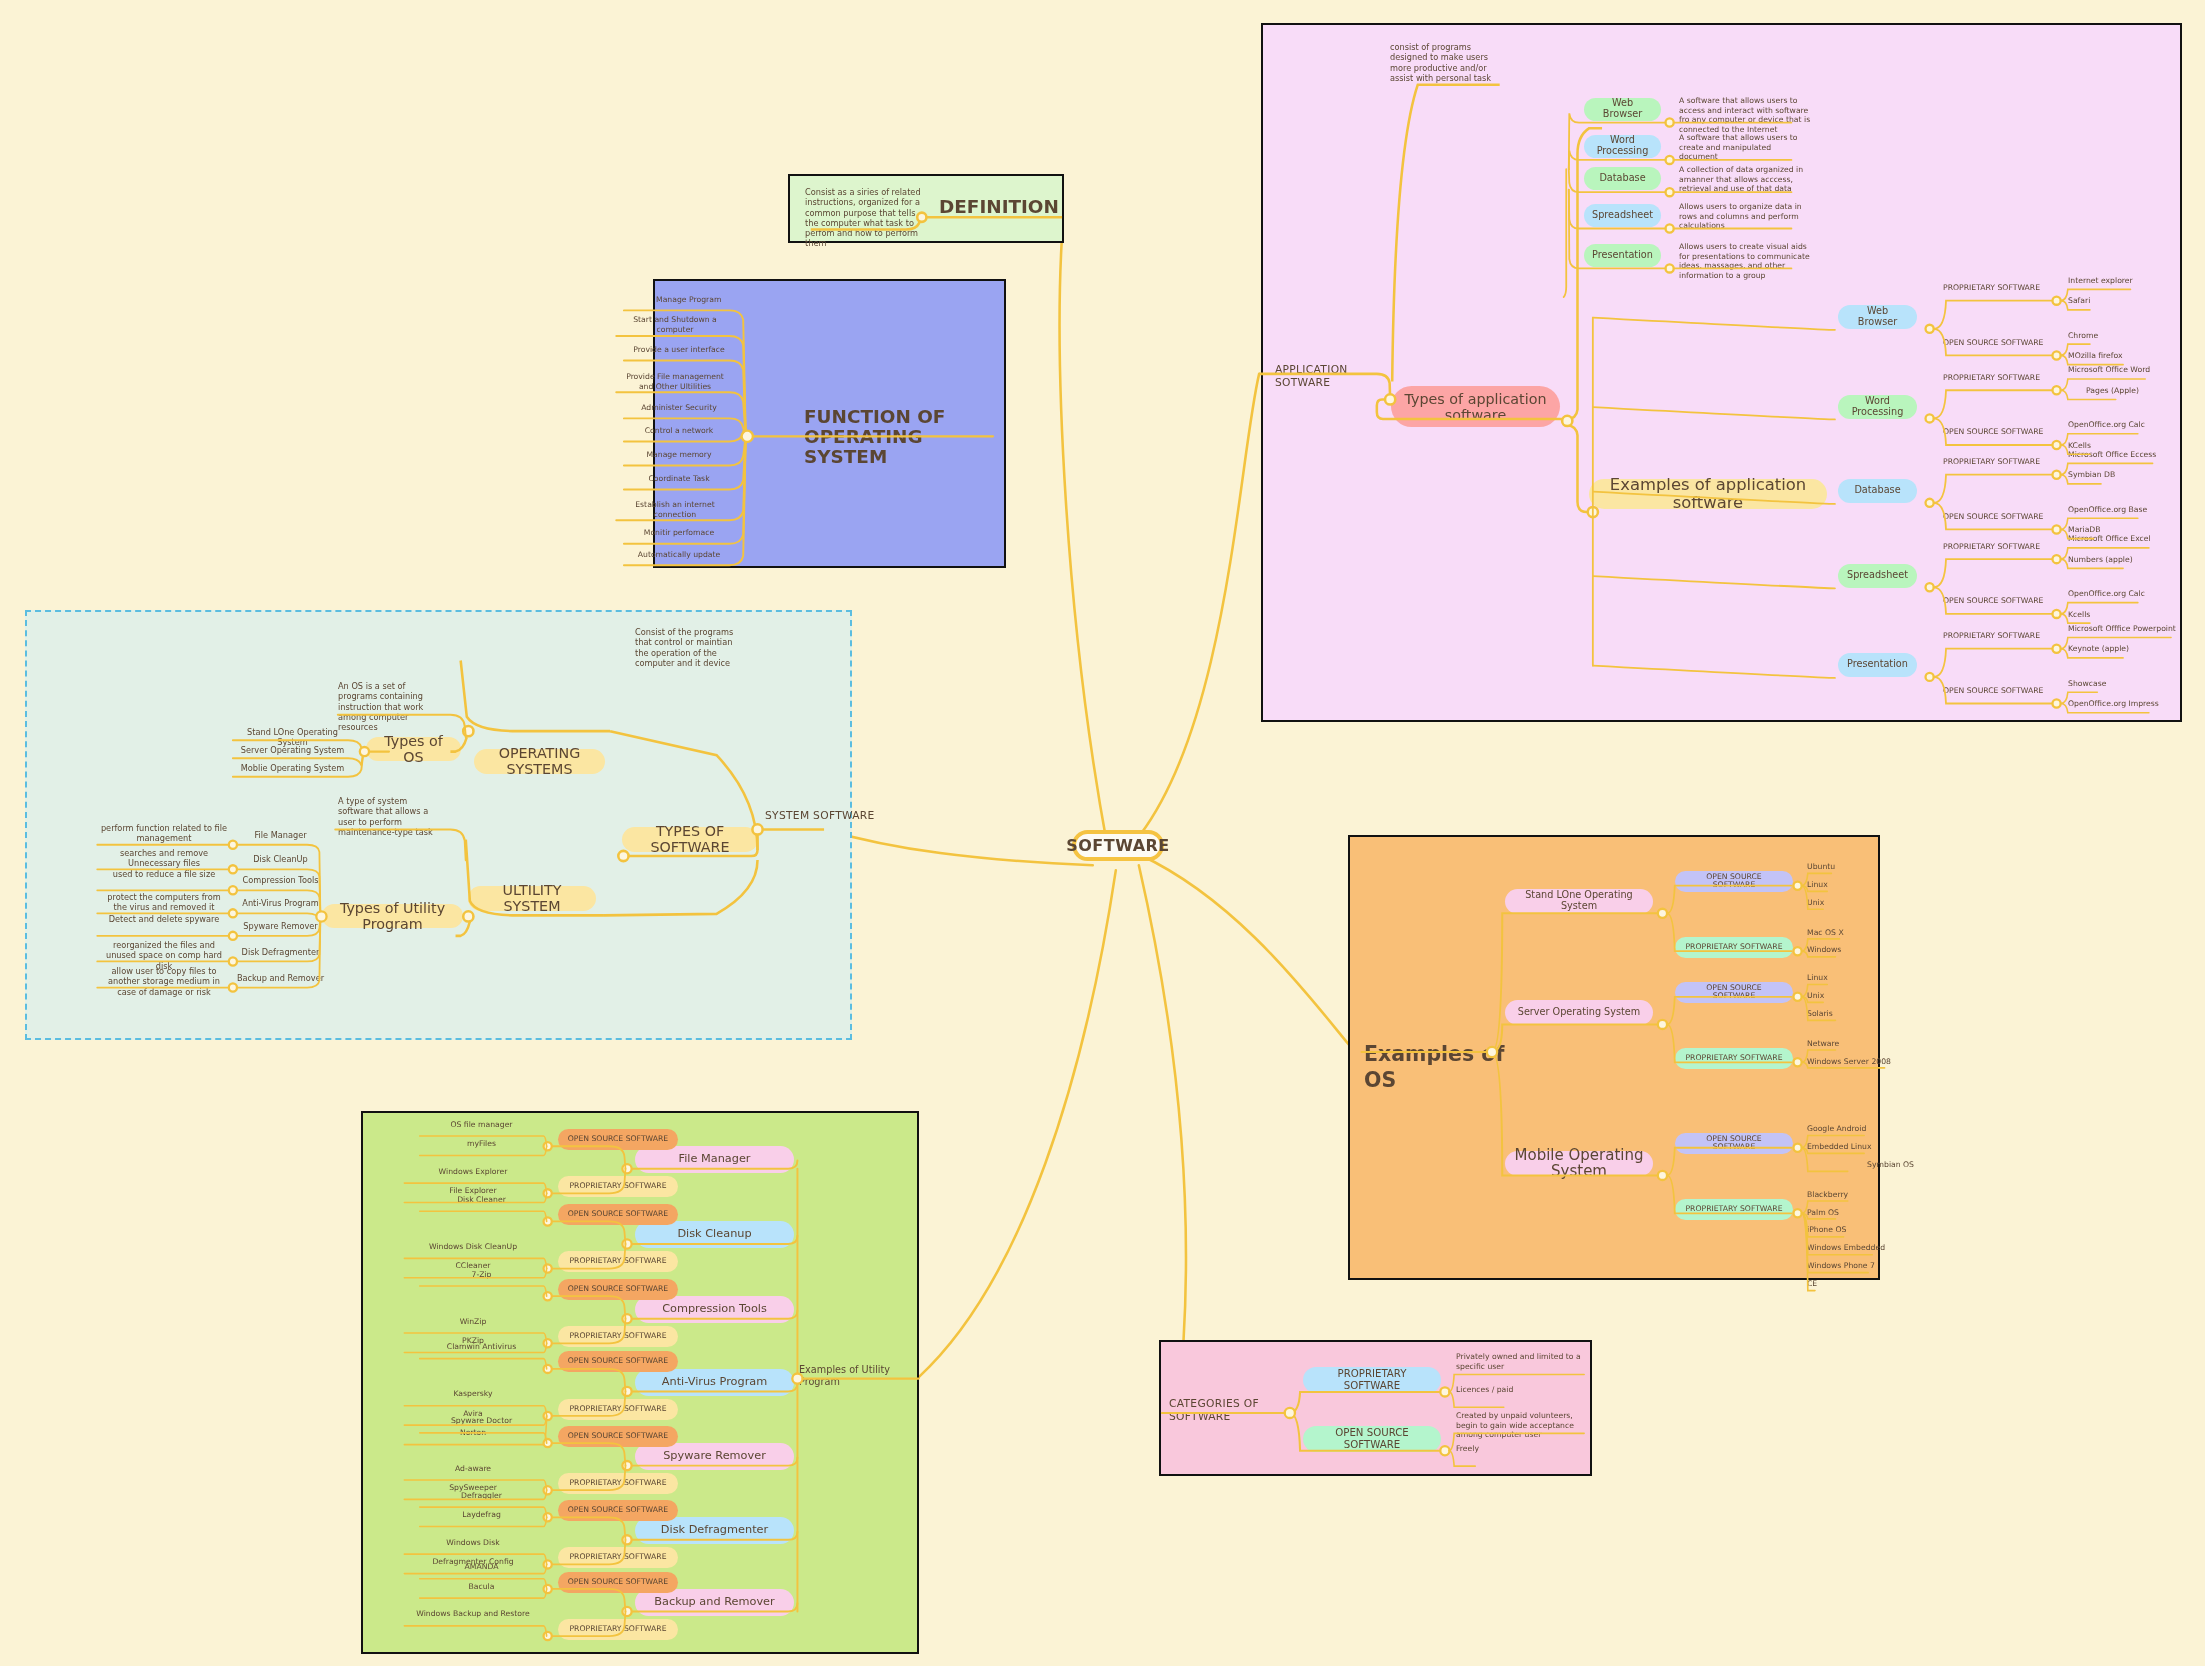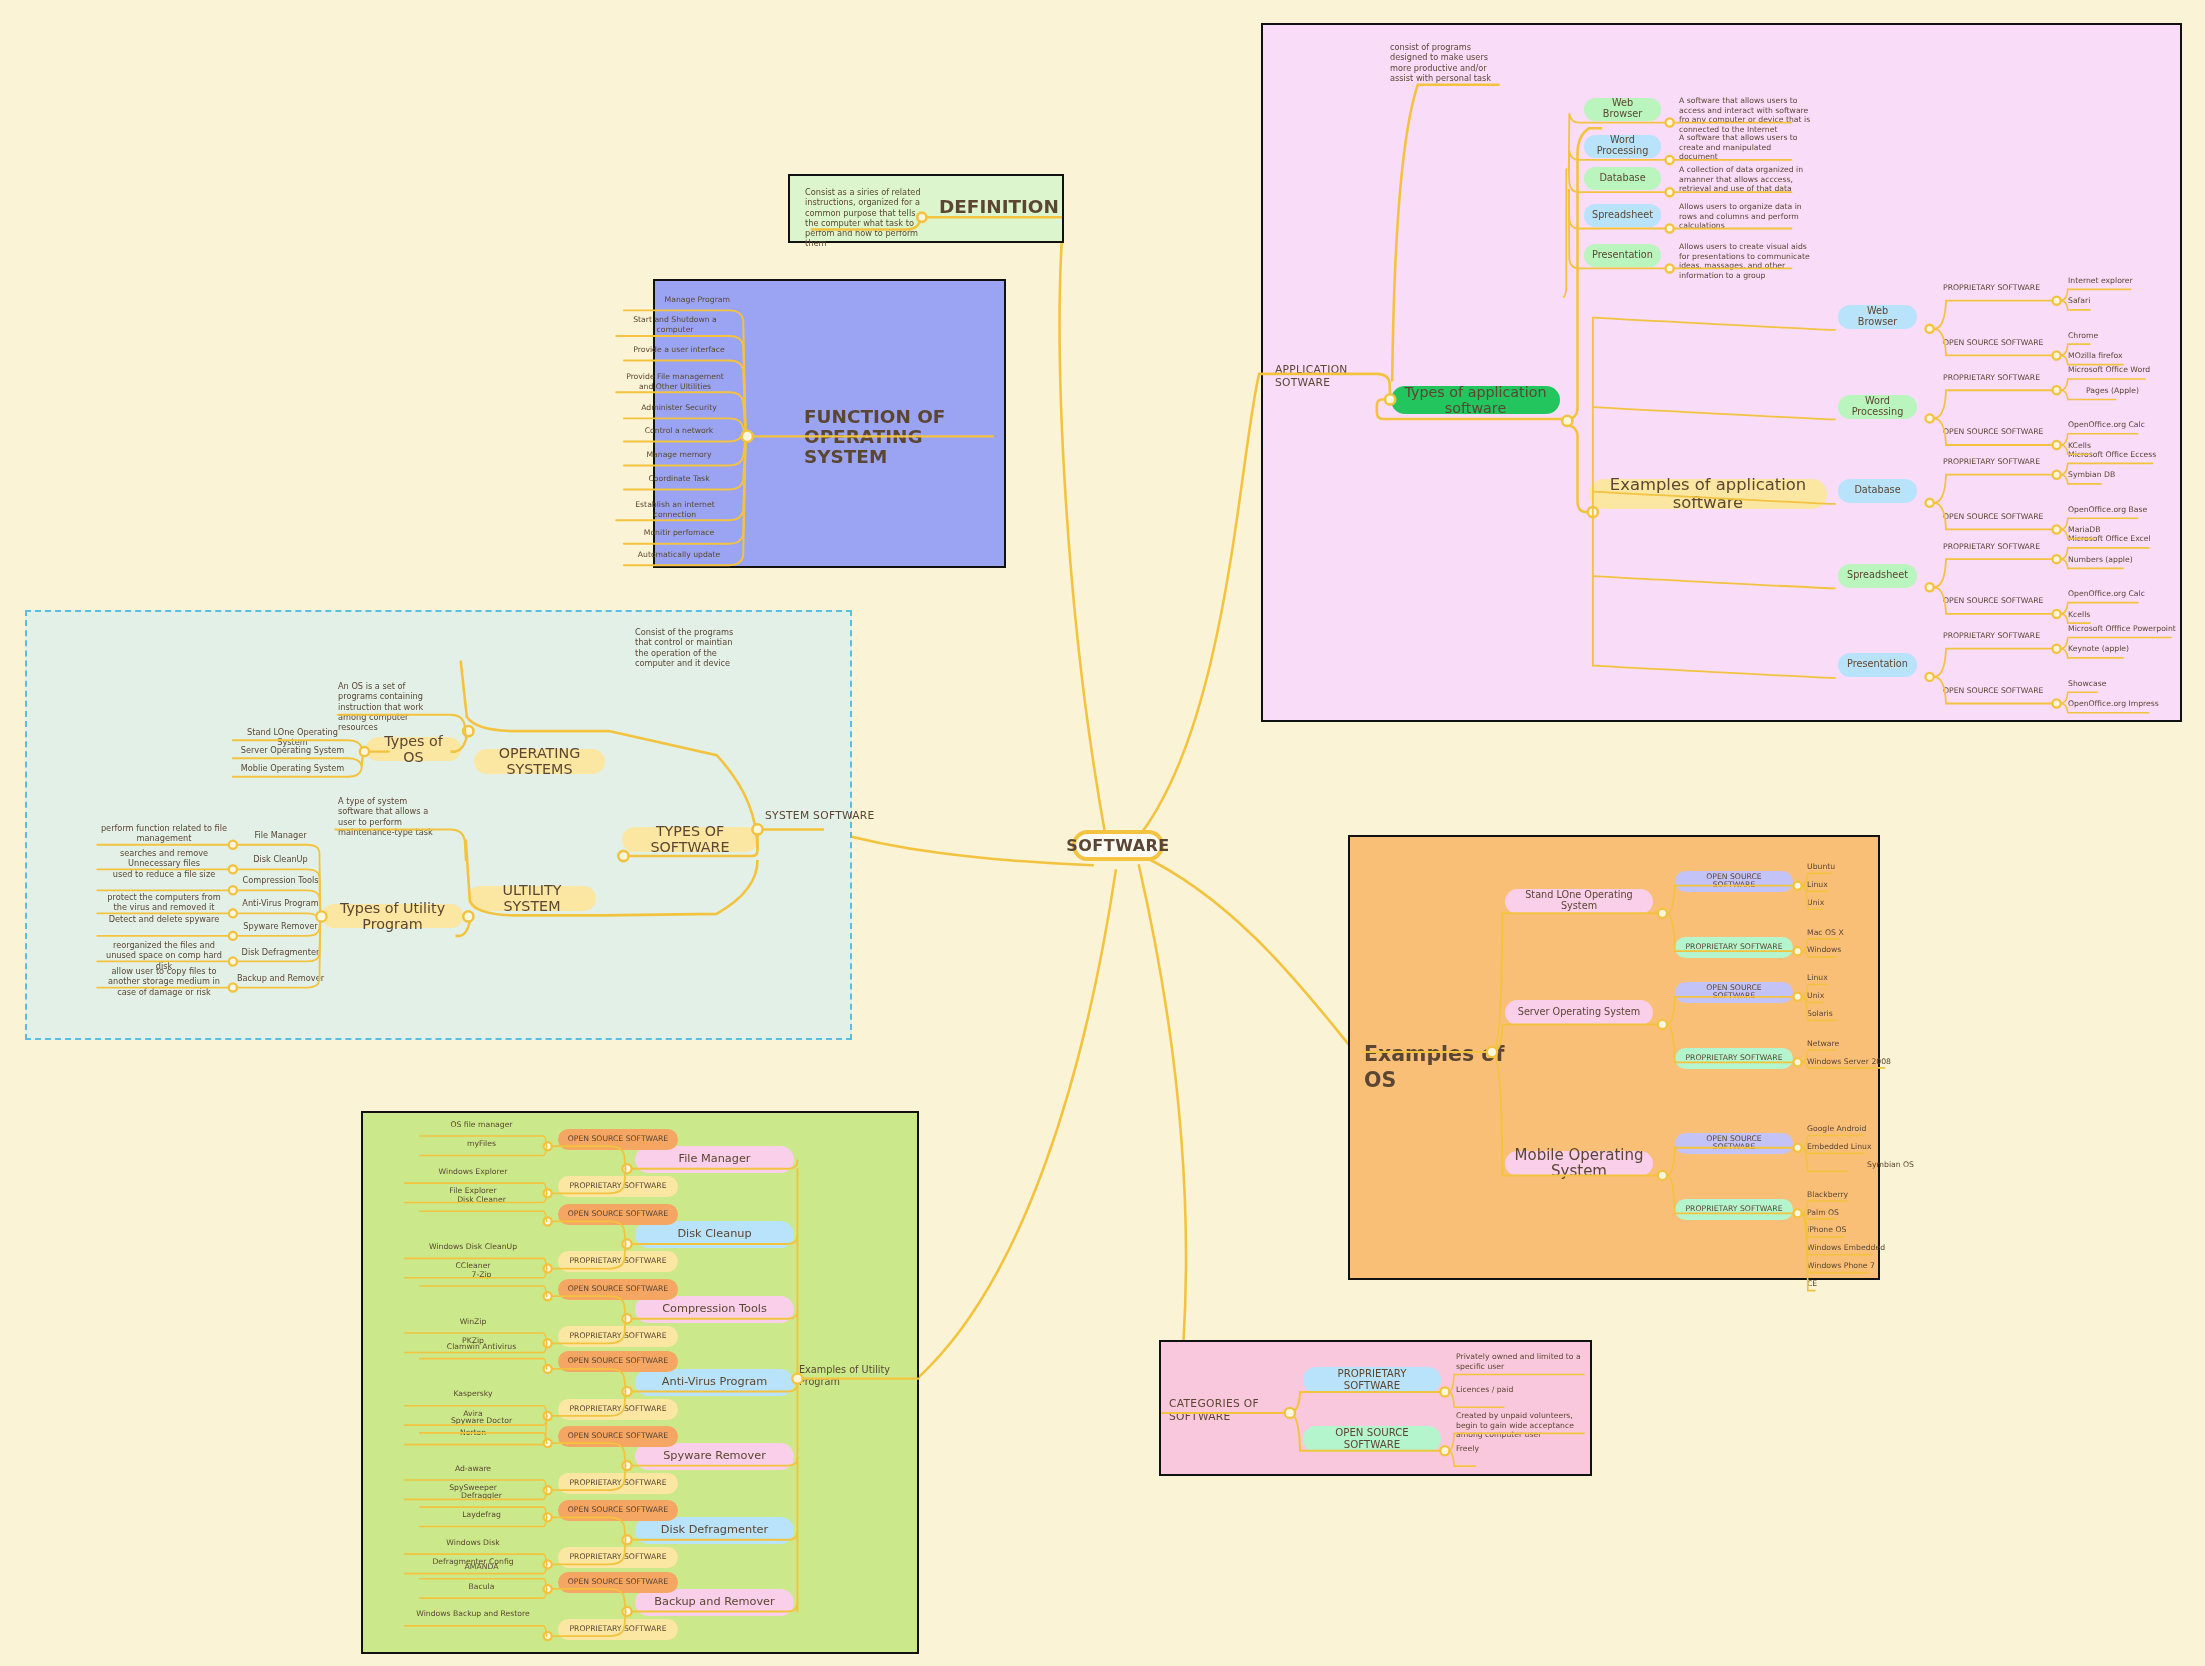--- a/index.html
+++ b/index.html
@@ -54,21 +54,21 @@
     <g fill="none" stroke="#f3c33f" stroke-width="5">
       <path d="M1584 448 L1770 448 Q1790 448 1796 435 L1800 424"></path>
       <path d="M1806 424 L2075 424"></path>
     </g>
     <circle cx="1801" cy="424" r="9" fill="#fdf6df" stroke="#f3c33f" stroke-width="5"></circle>
   </svg>
 
   <div class="panel solid" style="left:653px;top:279px;width:353px;height:289px;background:#9aa4f2;"></div>
   <div class="txt fs-big" style="left:804px;top:407px;width:189px;line-height:1.1;">FUNCTION OF OPERATING SYSTEM</div>
   <div id="fn-items">
-      <div class="txt fs-tiny" style="left: 628px; top: 295px; width: 102px; text-align: right;">Manage Program</div>
+      <div class="txt fs-tiny" style="left: 656px; top: 295px; width: 102px; text-align: left;">Manage Program</div>
       <div class="txt fs-tiny" style="left: 620px; top: 315px; width: 110px; text-align: center;">Start and Shutdown a computer</div>
       <div class="txt fs-tiny" style="left: 628px; top: 345px; width: 102px; text-align: center;">Provide a user interface</div>
       <div class="txt fs-tiny" style="left: 620px; top: 372px; width: 110px; text-align: center;">Provide File management and Other Ultilities</div>
       <div class="txt fs-tiny" style="left: 628px; top: 403px; width: 102px; text-align: center;">Administer Security</div>
       <div class="txt fs-tiny" style="left: 628px; top: 426px; width: 102px; text-align: center;">Control a network</div>
       <div class="txt fs-tiny" style="left: 628px; top: 450px; width: 102px; text-align: center;">Manage memory</div>
       <div class="txt fs-tiny" style="left: 628px; top: 474px; width: 102px; text-align: center;">Coordinate Task</div>
       <div class="txt fs-tiny" style="left: 620px; top: 500px; width: 110px; text-align: center;">Establish an internet connection</div>
       <div class="txt fs-tiny" style="left: 628px; top: 528px; width: 102px; text-align: center;">Monitir perfomace</div>
       <div class="txt fs-tiny" style="left: 628px; top: 550px; width: 102px; text-align: center;">Automatically update</div>
@@ -121,21 +121,21 @@
     </g>
     <circle cx="1480" cy="1620" r="10" fill="#fdf6df" stroke="#f3c33f" stroke-width="5"></circle>
     <circle cx="1218" cy="1672" r="10" fill="#fdf6df" stroke="#f3c33f" stroke-width="5"></circle>
     <circle cx="915" cy="1428" r="10" fill="#fdf6df" stroke="#f3c33f" stroke-width="5"></circle>
     <circle cx="915" cy="1790" r="10" fill="#fdf6df" stroke="#f3c33f" stroke-width="5"></circle>
   </svg>
 
   <div class="panel solid" style="left:1261px;top:23px;width:921px;height:699px;background:#f8dcf8;"></div>
   <div class="txt fs-xs" style="left:1390px;top:42px;width:107px;">consist of programs designed to make users more productive and/or assist with personal task</div>
   <div class="txt fs-cap" style="left:1275px;top:363px;width:123px;">APPLICATION SOTWARE</div>
-  <div class="node pill fs-mid" style="left:1391px;top:386px;width:169px;height:28px;background:#22c55e;">Types of application software</div>
+  <div class="node pill fs-mid" style="left:1391px;top:386px;width:169px;height:41px;background:#fca5a5;">Types of application software</div>
   <div class="node pill fs-mid" style="left:1589px;top:479px;width:238px;height:30px;background:#fbe6a2;font-size:16.4px;">Examples of application software</div>
   <div id="app-types">
       <div class="node pill fs-sm" style="left: 1584px; top: 98px; width: 77px; height: 22.5px; background: rgb(185, 245, 189); font-size: 9.7px;">Web Browser</div>
       <div class="txt fs-tiny" style="left: 1679px; top: 96px; width: 133px; text-align: left;">A software that allows users to access and interact with software fro any computer or device that is connected to the Internet</div>
       <div class="node pill fs-sm" style="left: 1584px; top: 135px; width: 77px; height: 22.5px; background: rgb(184, 227, 251); font-size: 9.7px;">Word Processing</div>
       <div class="txt fs-tiny" style="left: 1679px; top: 133px; width: 133px; text-align: left;">A software that allows users to create and manipulated document</div>
       <div class="node pill fs-sm" style="left: 1584px; top: 167px; width: 77px; height: 22.5px; background: rgb(185, 245, 189); font-size: 9.7px;">Database</div>
       <div class="txt fs-tiny" style="left: 1679px; top: 165px; width: 133px; text-align: left;">A collection of data organized in amanner that allows acccess, retrieval and use of that data</div>
       <div class="node pill fs-sm" style="left: 1584px; top: 204px; width: 77px; height: 22.5px; background: rgb(184, 227, 251); font-size: 9.7px;">Spreadsheet</div>
       <div class="txt fs-tiny" style="left: 1679px; top: 202px; width: 133px; text-align: left;">Allows users to organize data in rows and columns and perform calculations</div>

